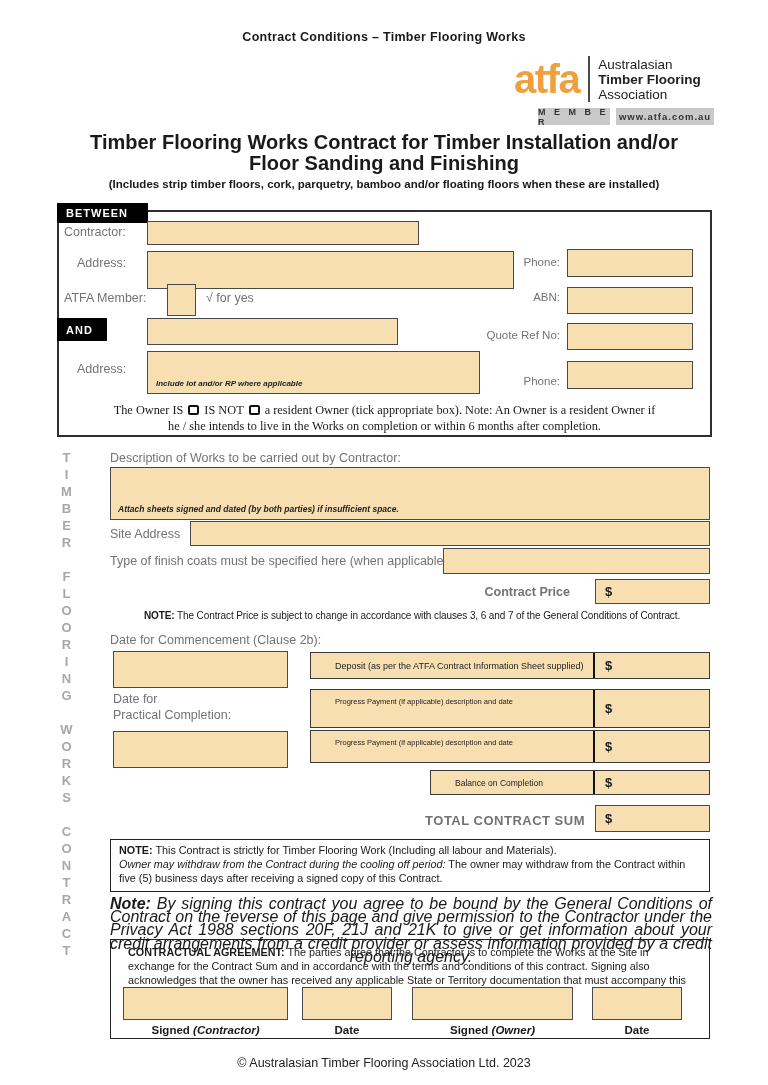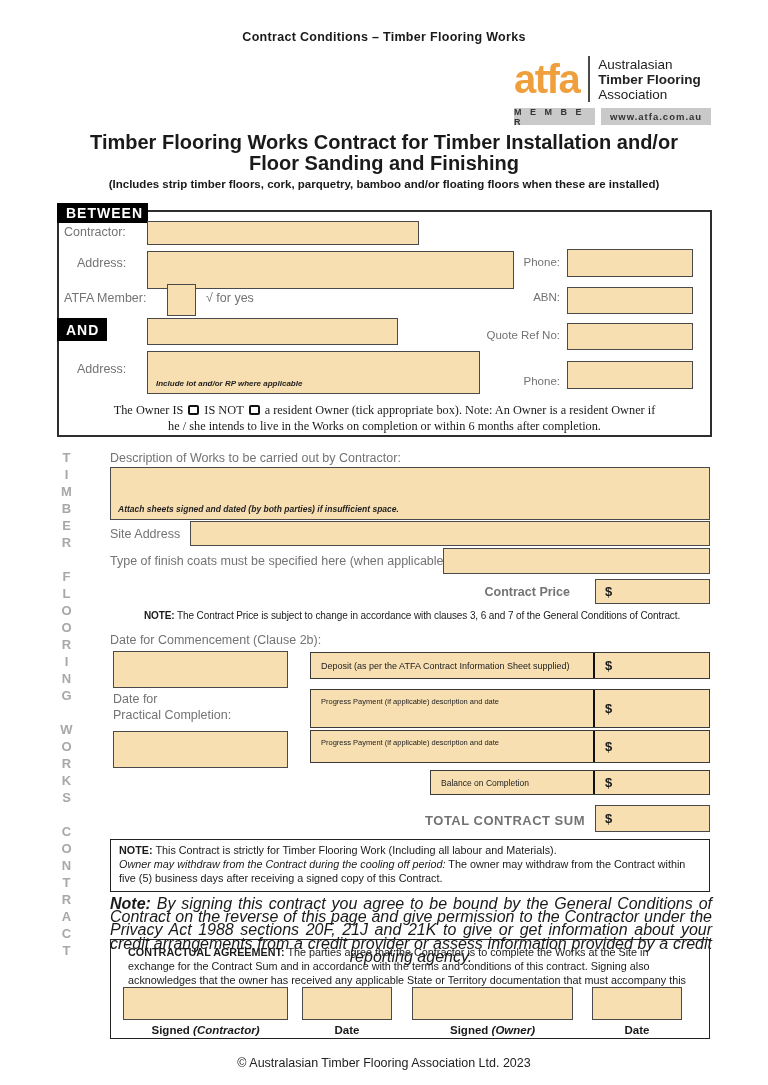--- a/index.html
+++ b/index.html
@@ -13,34 +13,34 @@
   }
   .abs { position:absolute; }
   .tanbox {
     background:#F7DFB2;
     border:1px solid #4a4a4a;
   }
   .lbl { font-size:12.5px; color:#737373; white-space:nowrap; }
   .rlbl { text-align:right; }
   .blackTag {
     background:#000; color:#fff;
-    font-weight:bold; font-size:14px;
+    font-weight:bold; font-size:11px;
     letter-spacing:1px;
     padding-left:9px;
     display:flex; align-items:center;
   }
   
   .docHeader { top:30px; left:0; width:100%; text-align:center; font-weight:bold; font-size:12.5px; letter-spacing:0.3px; }
   
   .logoWrap { left:514px; top:56px; width:200px; }
   .logoRow { display:flex; align-items:center; }
   .logoBrand { font-size:40px; font-weight:bold; color:#EF9F3C; letter-spacing:-1.5px; line-height:40px; }
   .logoDivider { width:2px; height:46px; background:#4a4a4a; margin:0 8px 0 9px; }
   .logoName { font-size:13.5px; line-height:15px; color:#222; }
-  .logoBars { display:flex; gap:6px; margin-top:6px; }
+  .logoBars { display:flex; gap:6px; margin-top:6px;margin-left:24px; }
   .logoBar { background:#C9C9C9; height:17px; display:flex; align-items:center; justify-content:center; color:#333; font-weight:bold; }
   .memberBar { width:81px; font-size:9px; letter-spacing:3px; }
   .wwwBar { width:110px; font-size:9.5px; letter-spacing:1px; }
   
   .titleWrap { top:132px; left:0; width:100%; text-align:center; }
   .titleMain { font-size:20px; font-weight:bold; line-height:21px; }
   .titleSub  { font-size:11.5px; font-weight:bold; margin-top:4px; }
   
   .partiesBox { left:57px; top:210px; width:655px; height:227px; border:2px solid #2e2e2e; }
   .checkSquare {
@@ -51,21 +51,21 @@
   .hintItalic { font-style:italic; font-weight:bold; font-size:8.5px; color:#222; }
   
   .sidebarVert {
     left:59px; top:450px; height:448px;
     writing-mode:vertical-lr; text-orientation:upright;
     font-size:13px; font-weight:bold; letter-spacing:2px;
     color:#A8A8A8; white-space:nowrap;
   }
   
   .moneyRow { display:flex; background:#F7DFB2; border:1px solid #3a3a3a; }
-  .moneyLabel { display:flex; align-items:center; padding-left:10px; color:#222; }
+  .moneyLabel { display:flex; align-items:center; padding-left:24px; color:#222; }
   .moneyCell { border-left:2px solid #111; flex:1; display:flex; align-items:center; font-weight:bold; font-size:13px; padding-left:10px; }
   .dollar { font-weight:bold; font-size:13px; }
   .noteBox { border:1.5px solid #222; padding:4px 8px; font-size:10.8px; line-height:13.8px; }
   .footerLine { top:1056px; left:0; width:100%; text-align:center; font-size:12.5px; color:#222; }
 </style>
 </head>
 <body>
 
 <div class="abs docHeader">Contract Conditions – Timber Flooring Works</div>
 

